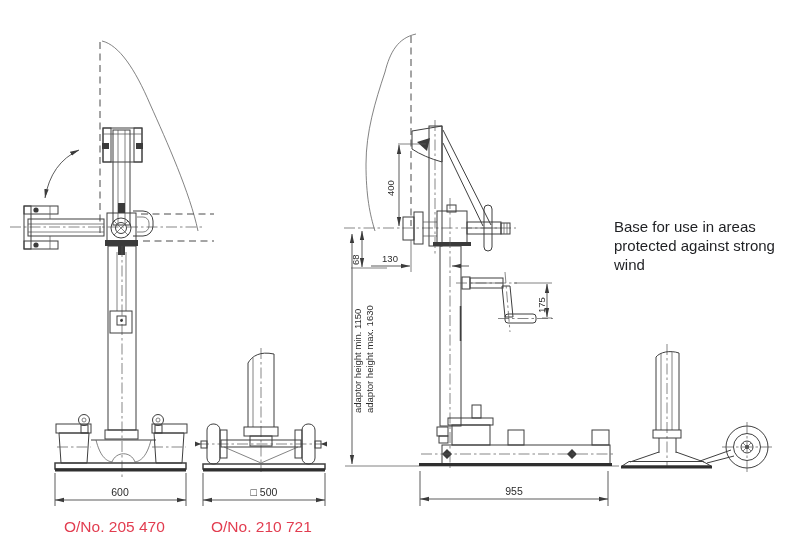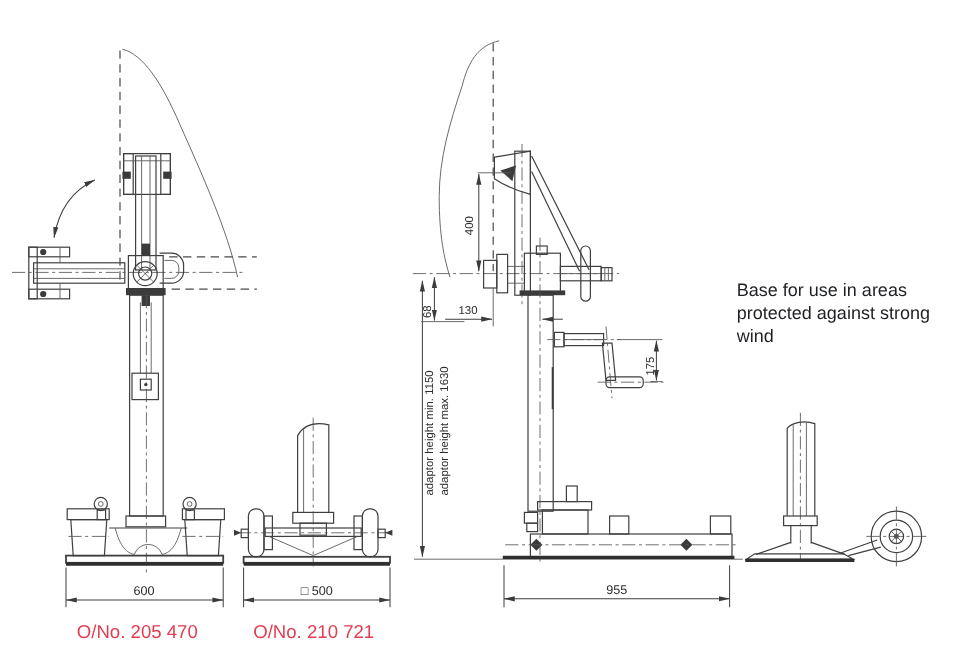--- a/index.html
+++ b/index.html
@@ -13,21 +13,21 @@
   .thick{fill:none;stroke:#2f2f2f;stroke-width:2.8;}
   .dash {fill:none;stroke:#4a4a4a;stroke-width:1;stroke-dasharray:7 4.5;}
   .cl   {fill:none;stroke:#555;stroke-width:0.7;stroke-dasharray:11 3 2.5 3;}
   .dim  {fill:none;stroke:#3f3f3f;stroke-width:0.85;}
   .fillb{fill:#3b3b3b;stroke:none;}
   text.dimtxt{font:10.5px "Liberation Sans",sans-serif;fill:#2c2c2c;}
   text.dimtxt-sm{font:9.5px "Liberation Sans",sans-serif;fill:#2c2c2c;}
   text.rot{font:9.5px "Liberation Sans",sans-serif;fill:#2c2c2c;}
   text.red-label{font:15.5px "Liberation Sans",sans-serif;fill:#e23d50;}
   .note{position:absolute;left:614px;top:218px;width:182px;
-        font:15px/1.25 "Liberation Sans",sans-serif;color:#1f2023;margin-top:16px;}
+        font:15px/1.25 "Liberation Sans",sans-serif;color:#1f2023;}
 </style>
 </head>
 <body>
 
 <div id="stage">
 <svg width="800" height="546" viewBox="0 0 800 546">
   <defs>
     <marker id="arr" viewBox="0 0 10 6" refX="9.6" refY="3" markerWidth="11" markerHeight="6.6" orient="auto-start-reverse">
       <path d="M0,0.7 L10,3 L0,5.3 Z" fill="#3b3b3b"></path>
     </marker>

